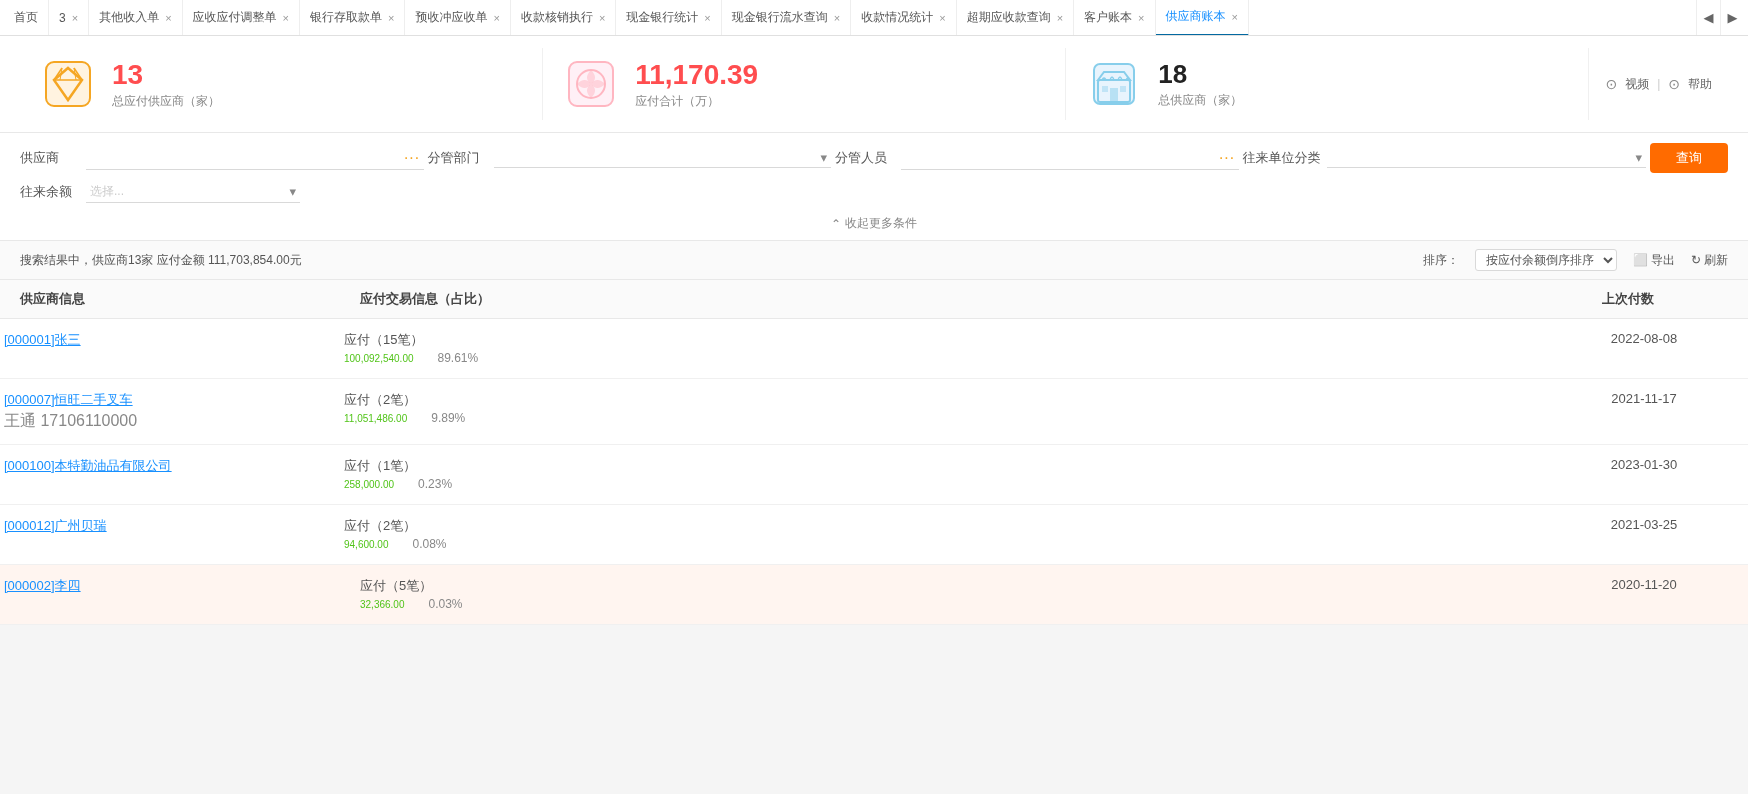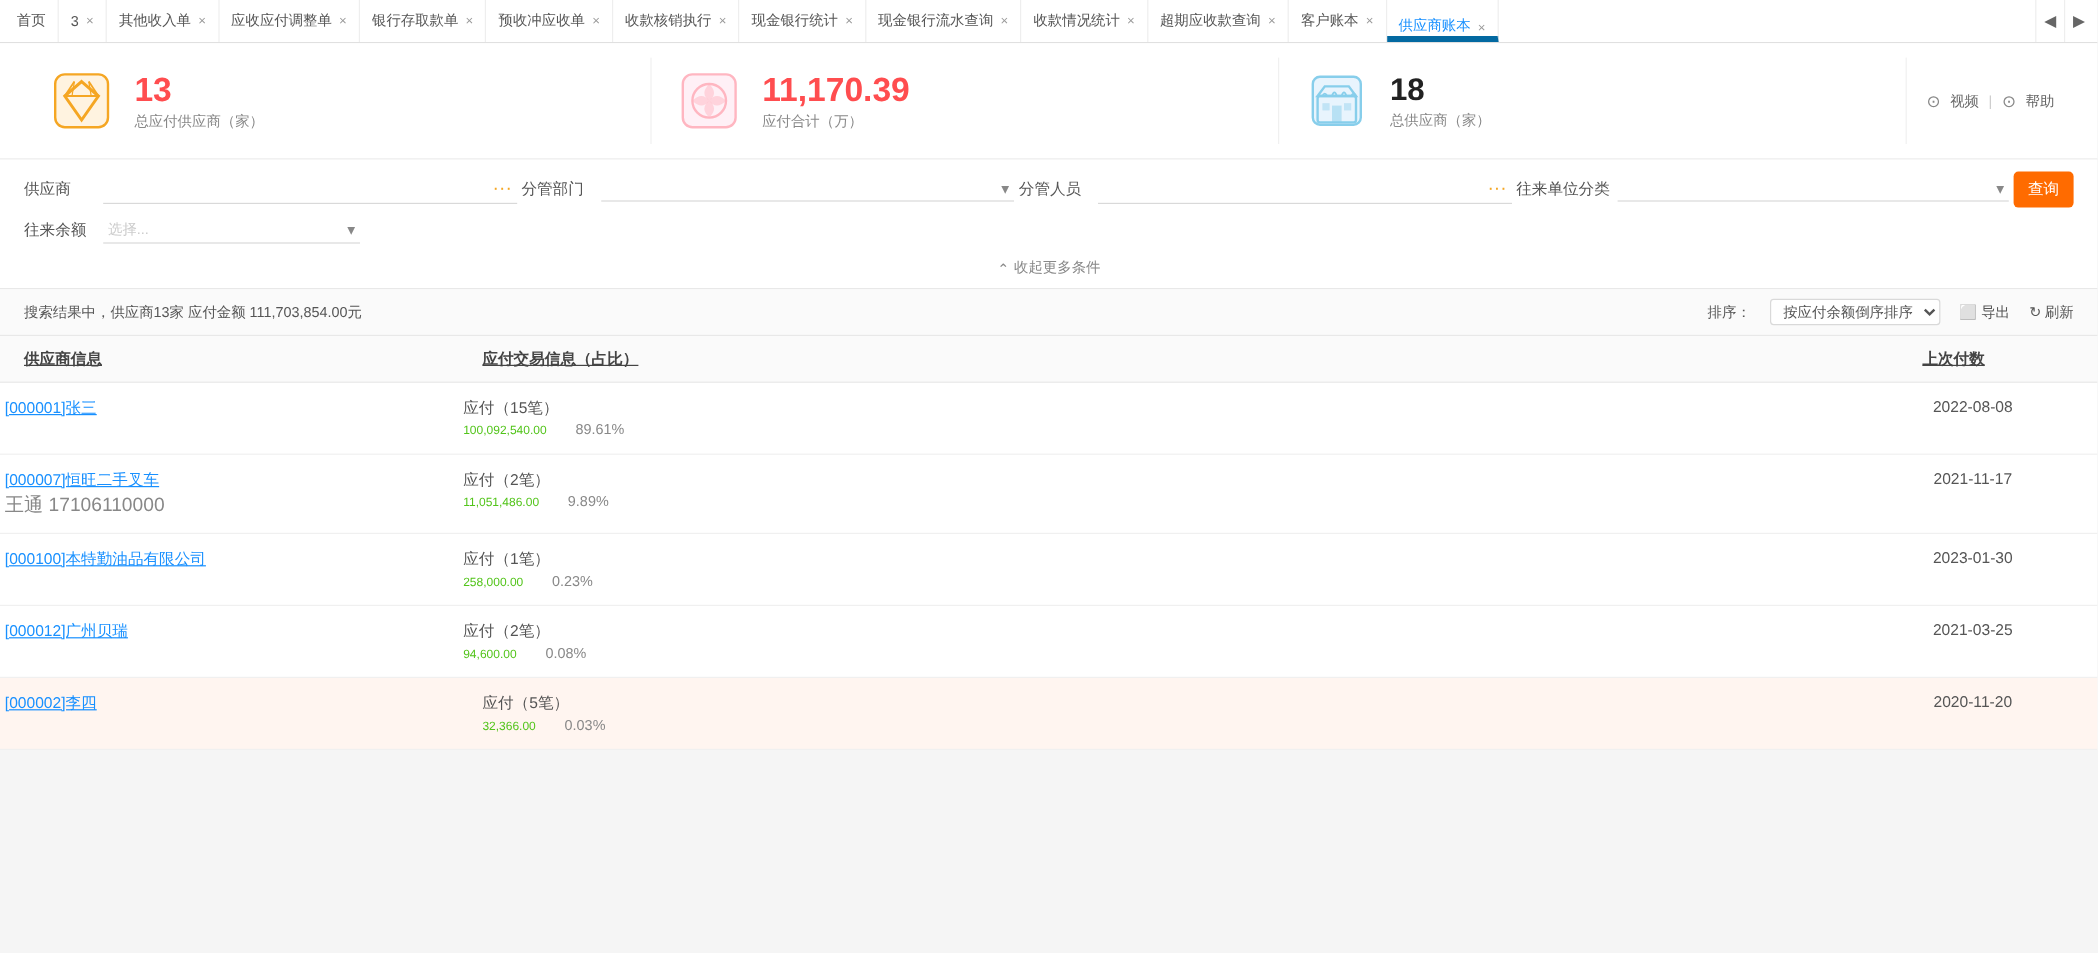--- a/index.html
+++ b/index.html
@@ -20,21 +20,21 @@
       align-items: center;
       padding: 0 10px;
       height: 36px;
       font-size: 12px;
       color: #555;
       cursor: pointer;
       white-space: nowrap;
       border-right: 1px solid #eee;
       flex-shrink: 0;
     }
-    .nav-tab.active { color: #1890ff; border-bottom: 6px solid #0369a1; align-items: flex-end; }
+    .nav-tab.active { color: #1890ff; border-bottom: 2px solid #0369a1; }
     .nav-tab .close-x {
       margin-left: 6px;
       color: #999;
       font-size: 11px;
     }
     .nav-arrows {
       display: flex;
       margin-left: auto;
       flex-shrink: 0;
     }
@@ -138,21 +138,21 @@
       align-items: center;
       border-bottom: 1px solid #d9d9d9;
       padding: 2px 4px;
       cursor: pointer;
     }
     .filter-dropdown .chevron { color: #888; margin-left: auto; }
     .search-btn {
       background: #ff6b00;
       color: #fff;
       border: none;
-      padding: 6px 12px;
+      padding: 6px 26px;
       border-radius: 4px;
       cursor: pointer;
       font-size: 13px;
       white-space: nowrap;
     }
     .collapse-btn {
       display: flex;
       align-items: center;
       justify-content: center;
       gap: 4px;
@@ -203,24 +203,23 @@
       width: 100%;
     }
     .table-header {
       display: flex;
       padding: 10px 20px;
       border-bottom: 1px solid #e8e8e8;
       font-weight: bold;
       font-size: 13px;
       color: #444;
       background: #fafafa;
-      text-decoration: underline;
     }
     .col-supplier { width: 340px; flex-shrink: 0; }
-    .col-transaction { flex: 1; margin-left: 42px; }
+    .col-transaction { flex: 1; }
     .col-last-pay { width: 200px; flex-shrink: 0; text-align: center; }
 
     .table-row {
       display: flex;
       padding: 12px 4px;
       border-bottom: 1px solid #f0f0f0;
       align-items: flex-start;
       min-height: 60px;
     }
     .table-row:last-child { background: #fff5f0; gap: 16px; }

